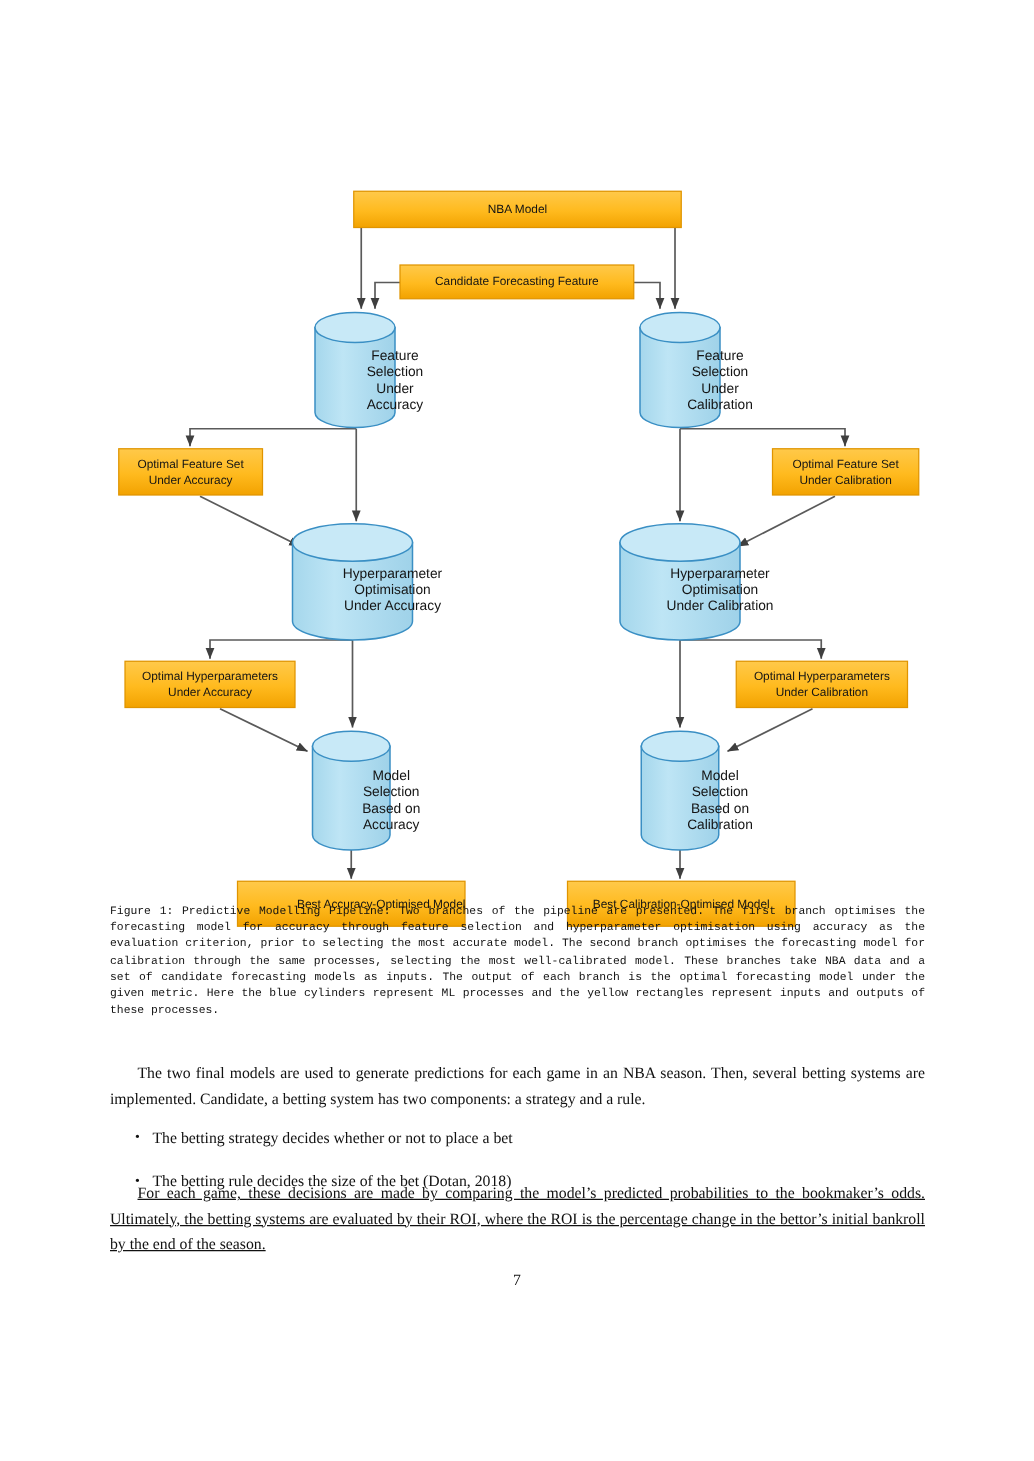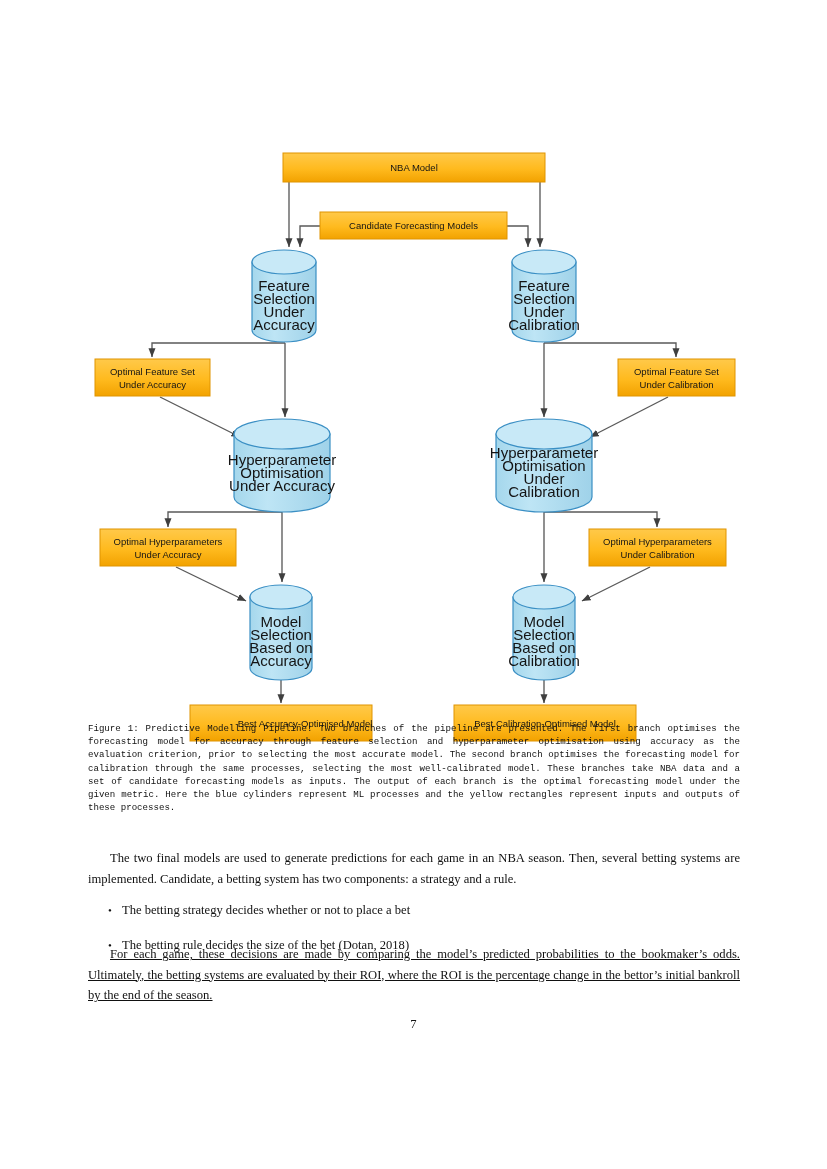--- a/index.html
+++ b/index.html
@@ -40,22 +40,23 @@
     font-family: "Liberation Sans", sans-serif;
     color: #141414;
     pointer-events: none;
   }
 
   .box-label {
     font-size: 9.5px;
     line-height: 13px;
   }
   .cyl-label {
-    font-size: 15px;
+    font-size: 11px;
     line-height: 13px;
+    margin-left: 32px;
   }
 
   
   #caption {
     position: absolute;
     left: 88px;
     top: 722px;
     width: 652px;
     font-family: Liberation Mono, monospace;
     font-size: 9.1px;
@@ -220,21 +221,21 @@
 
       <g>
         <path d="M513,597 L513,668 A31,12 0 0,0 575,668 L575,597 Z" fill="url(#cylBodyGrad)"></path>
         <ellipse cx="544" cy="597" rx="31" ry="12" fill="#C8E9F7"></ellipse>
       </g>
     </g>
   </svg>
 
   <div class="node-label box-label" style="left:283px; top:153px; width:262px; height:29px;">NBA Model</div>
 
-  <div class="node-label box-label" style="left:320px; top:212px; width:187px; height:27px;">Candidate Forecasting Models</div>
+  <div class="node-label box-label" style="left:320px; top:212px; width:187px; height:27px;">Candidate Forecasting Feature</div>
 
   <div class="node-label cyl-label" style="left:250px; top:272px; width:68px; height:66px; white-space:pre-line;">Feature
 Selection
 Under
 Accuracy</div>
 
   <div class="node-label cyl-label" style="left:508px; top:272px; width:72px; height:66px; white-space:pre-line;">Feature
 Selection
 Under
 Calibration</div>

